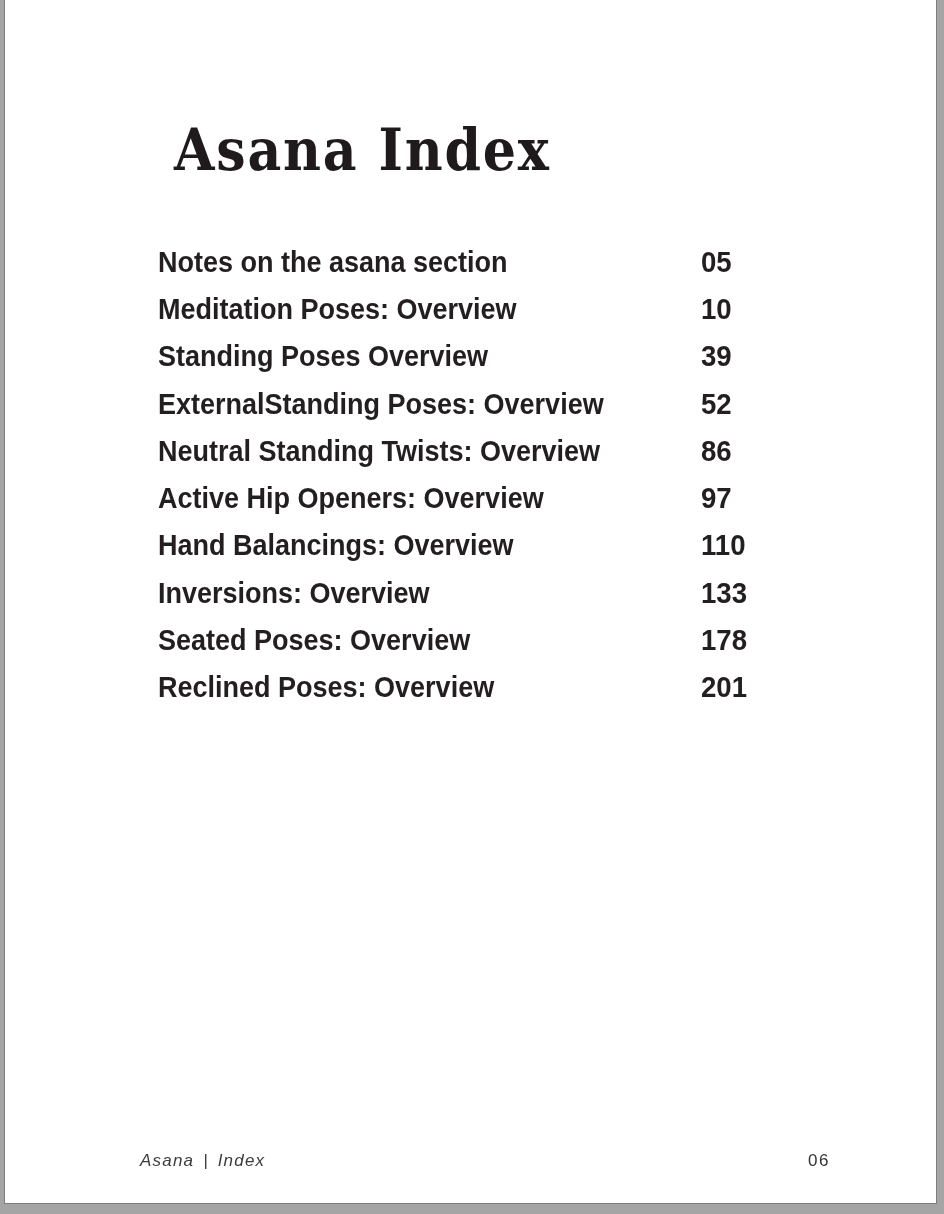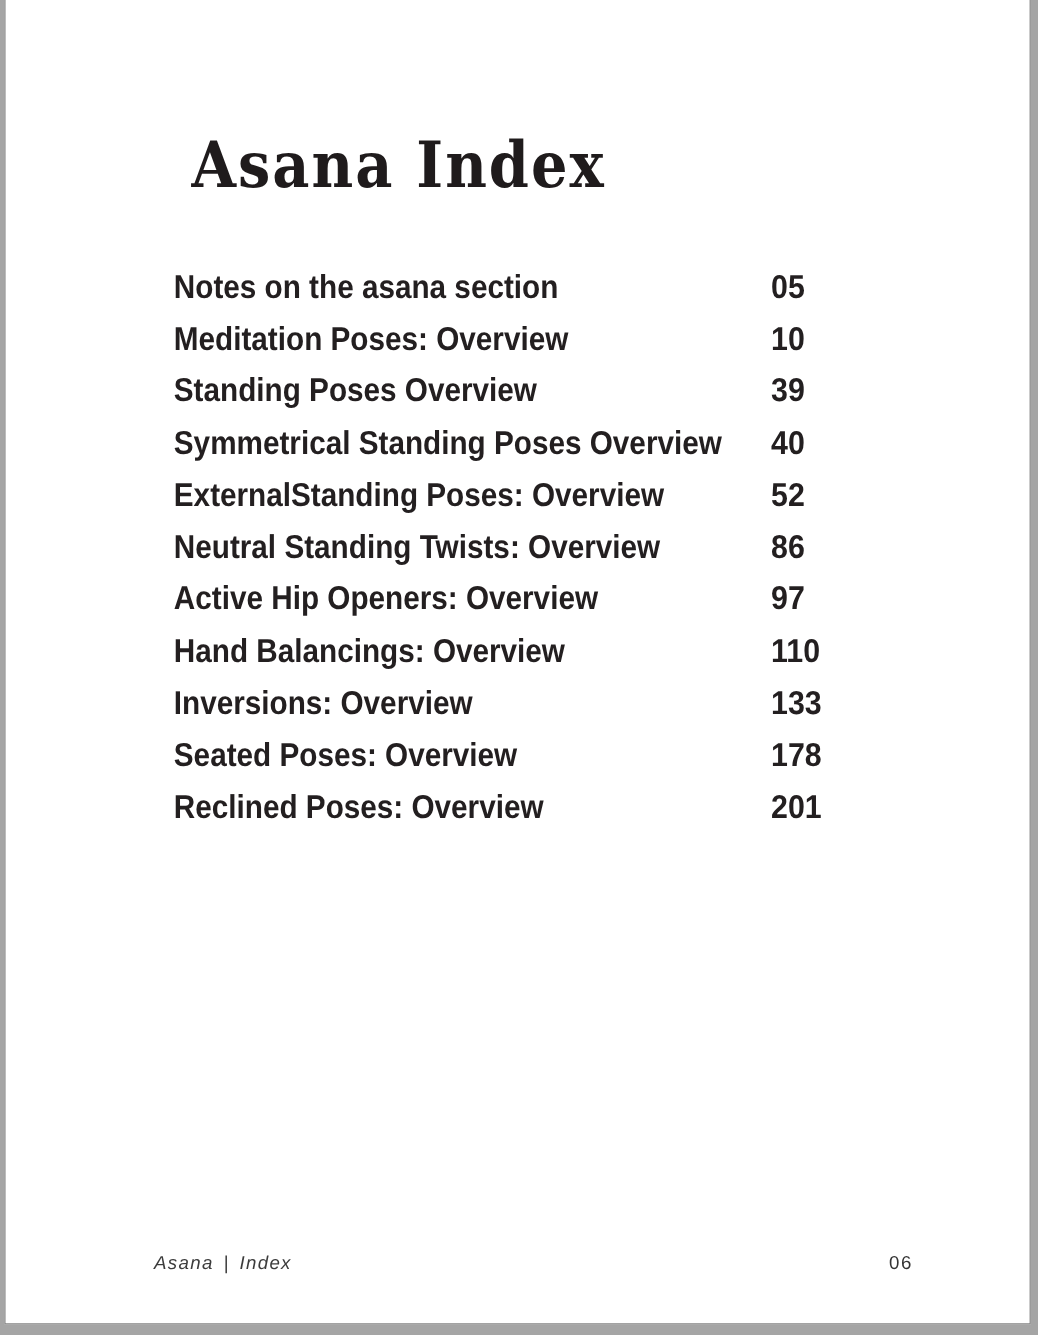--- a/index.html
+++ b/index.html
@@ -76,20 +76,21 @@
     display: flex;
     justify-content: space-between;
     align-items: baseline;
     font-size: 17px;
     color: #3c3c3c;
   }
   .footer-left {
     font-style: italic;
     letter-spacing: 1.2px;
     word-spacing: 3px;
+    margin-top: 12px;
   }
   .footer-page {
     letter-spacing: 1.5px;
     color: #343434;
   }
 </style>
 </head>
 <body>
 
 <div class="page">
@@ -102,24 +103,20 @@
       <span class="toc-label">Notes on the asana section</span>
       <span class="toc-page">05</span>
     </div>
     <div class="toc-row">
       <span class="toc-label">Meditation Poses: Overview</span>
       <span class="toc-page">10</span>
     </div>
     <div class="toc-row">
       <span class="toc-label">Standing Poses Overview</span>
       <span class="toc-page">39</span>
-    </div>
-    <div class="toc-row">
-      <span class="toc-label">Symmetrical Standing Poses Overview</span>
-      <span class="toc-page">40</span>
     </div>
     <div class="toc-row">
       <span class="toc-label">ExternalStanding Poses: Overview</span>
       <span class="toc-page">52</span>
     </div>
     <div class="toc-row">
       <span class="toc-label">Neutral Standing Twists: Overview</span>
       <span class="toc-page">86</span>
     </div>
     <div class="toc-row">

